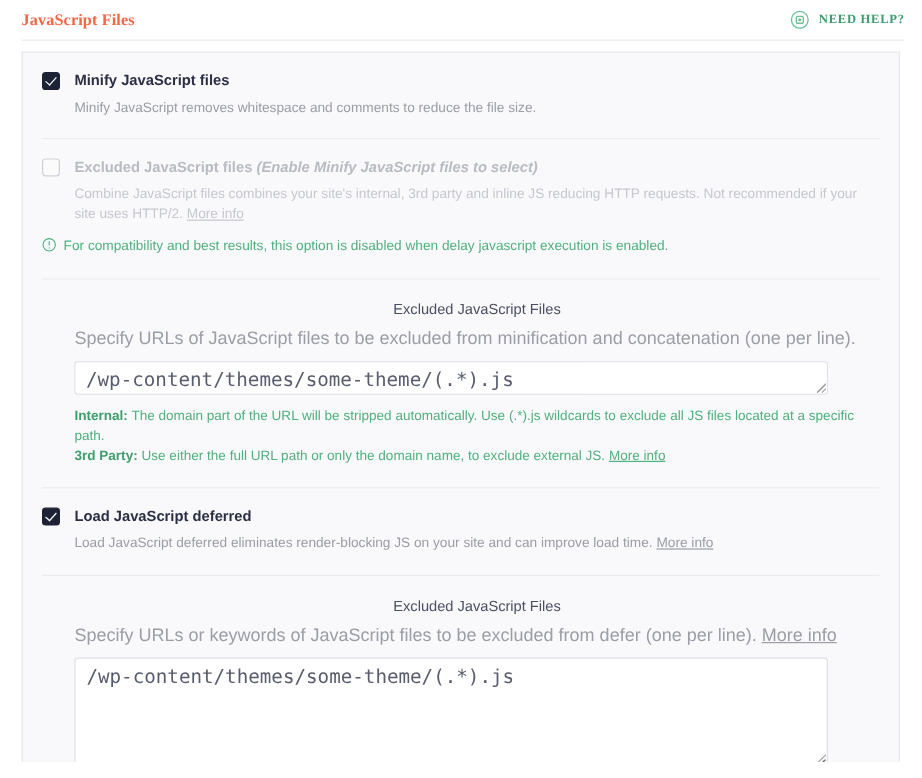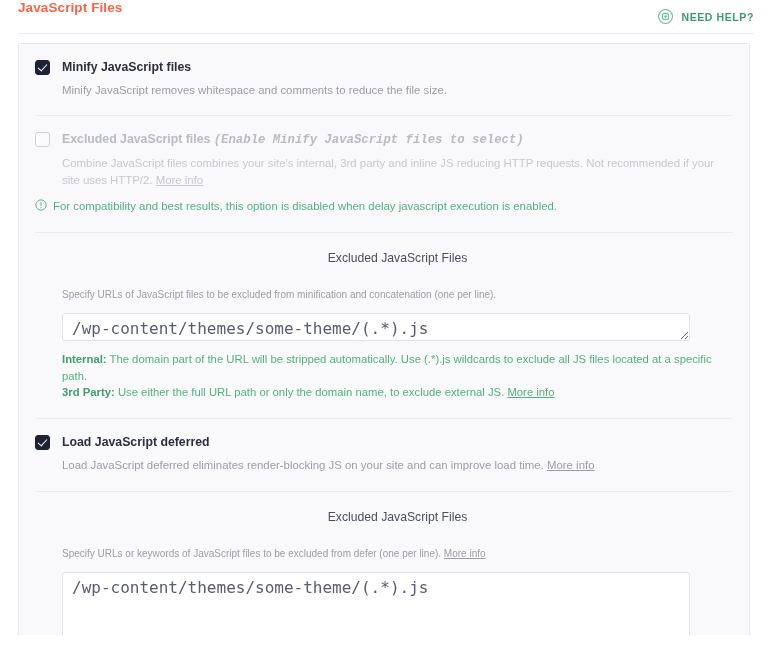--- a/index.html
+++ b/index.html
@@ -8,23 +8,25 @@
     width: 768px; height: 648px;
     background: #ffffff;
     font-family: "Liberation Sans", sans-serif;
     overflow: hidden;
   }
 
   
   .page-header {
     height: 33px;
     display: flex;
+    align-items: center;
     justify-content: space-between;
     padding: 0 14px 0 18px;
     background: #ffffff;
+    font-family: Liberation Serif, serif;
   }
   .page-title {
     color: #f56646;
     font-size: 13.5px;
     font-weight: bold;
     letter-spacing: .1px;
   }
   .need-help {
     display: flex;
     align-items: center;
@@ -91,21 +93,20 @@
   .opt-body { flex: 1 1 auto; min-width: 0; }
   .opt-title {
     font-size: 12.3px;
     font-weight: bold;
     color: #2b2f44;
     line-height: 16px;
   }
   .opt-title .hint {
     font-weight: bold;
     font-style: italic;
-    font-family: Liberation Mono, monospace;
   }
   .opt-title.muted { color: #b9bbc4; }
   .opt-desc {
     font-size: 11.4px;
     color: #9b9da7;
     line-height: 17px;
     margin-top: 7px;
     padding-left: 27px;
   }
   .opt-desc.dim { color: #c6c8d0; }
@@ -139,24 +140,24 @@
   
   .sub { padding: 0 16px 0 43px; }
   .sub-title {
     font-size: 12.2px;
     color: #4a4e62;
     font-weight: normal;
     line-height: 16px;
     text-align: center;
   }
   .sub-desc {
-    font-size: 10px;
+    font-size: 15px;
     color: #9b9da7;
     line-height: 17px;
-    margin-top: 20px;
+    margin-top: 8px;
   }
 
   textarea.ta {
     display: block;
     width: 628px;
     margin-top: 10px;
     padding: 7px 9px;
     border: 1px solid #dfe0e6;
     border-radius: 3px;
     background: #ffffff;

